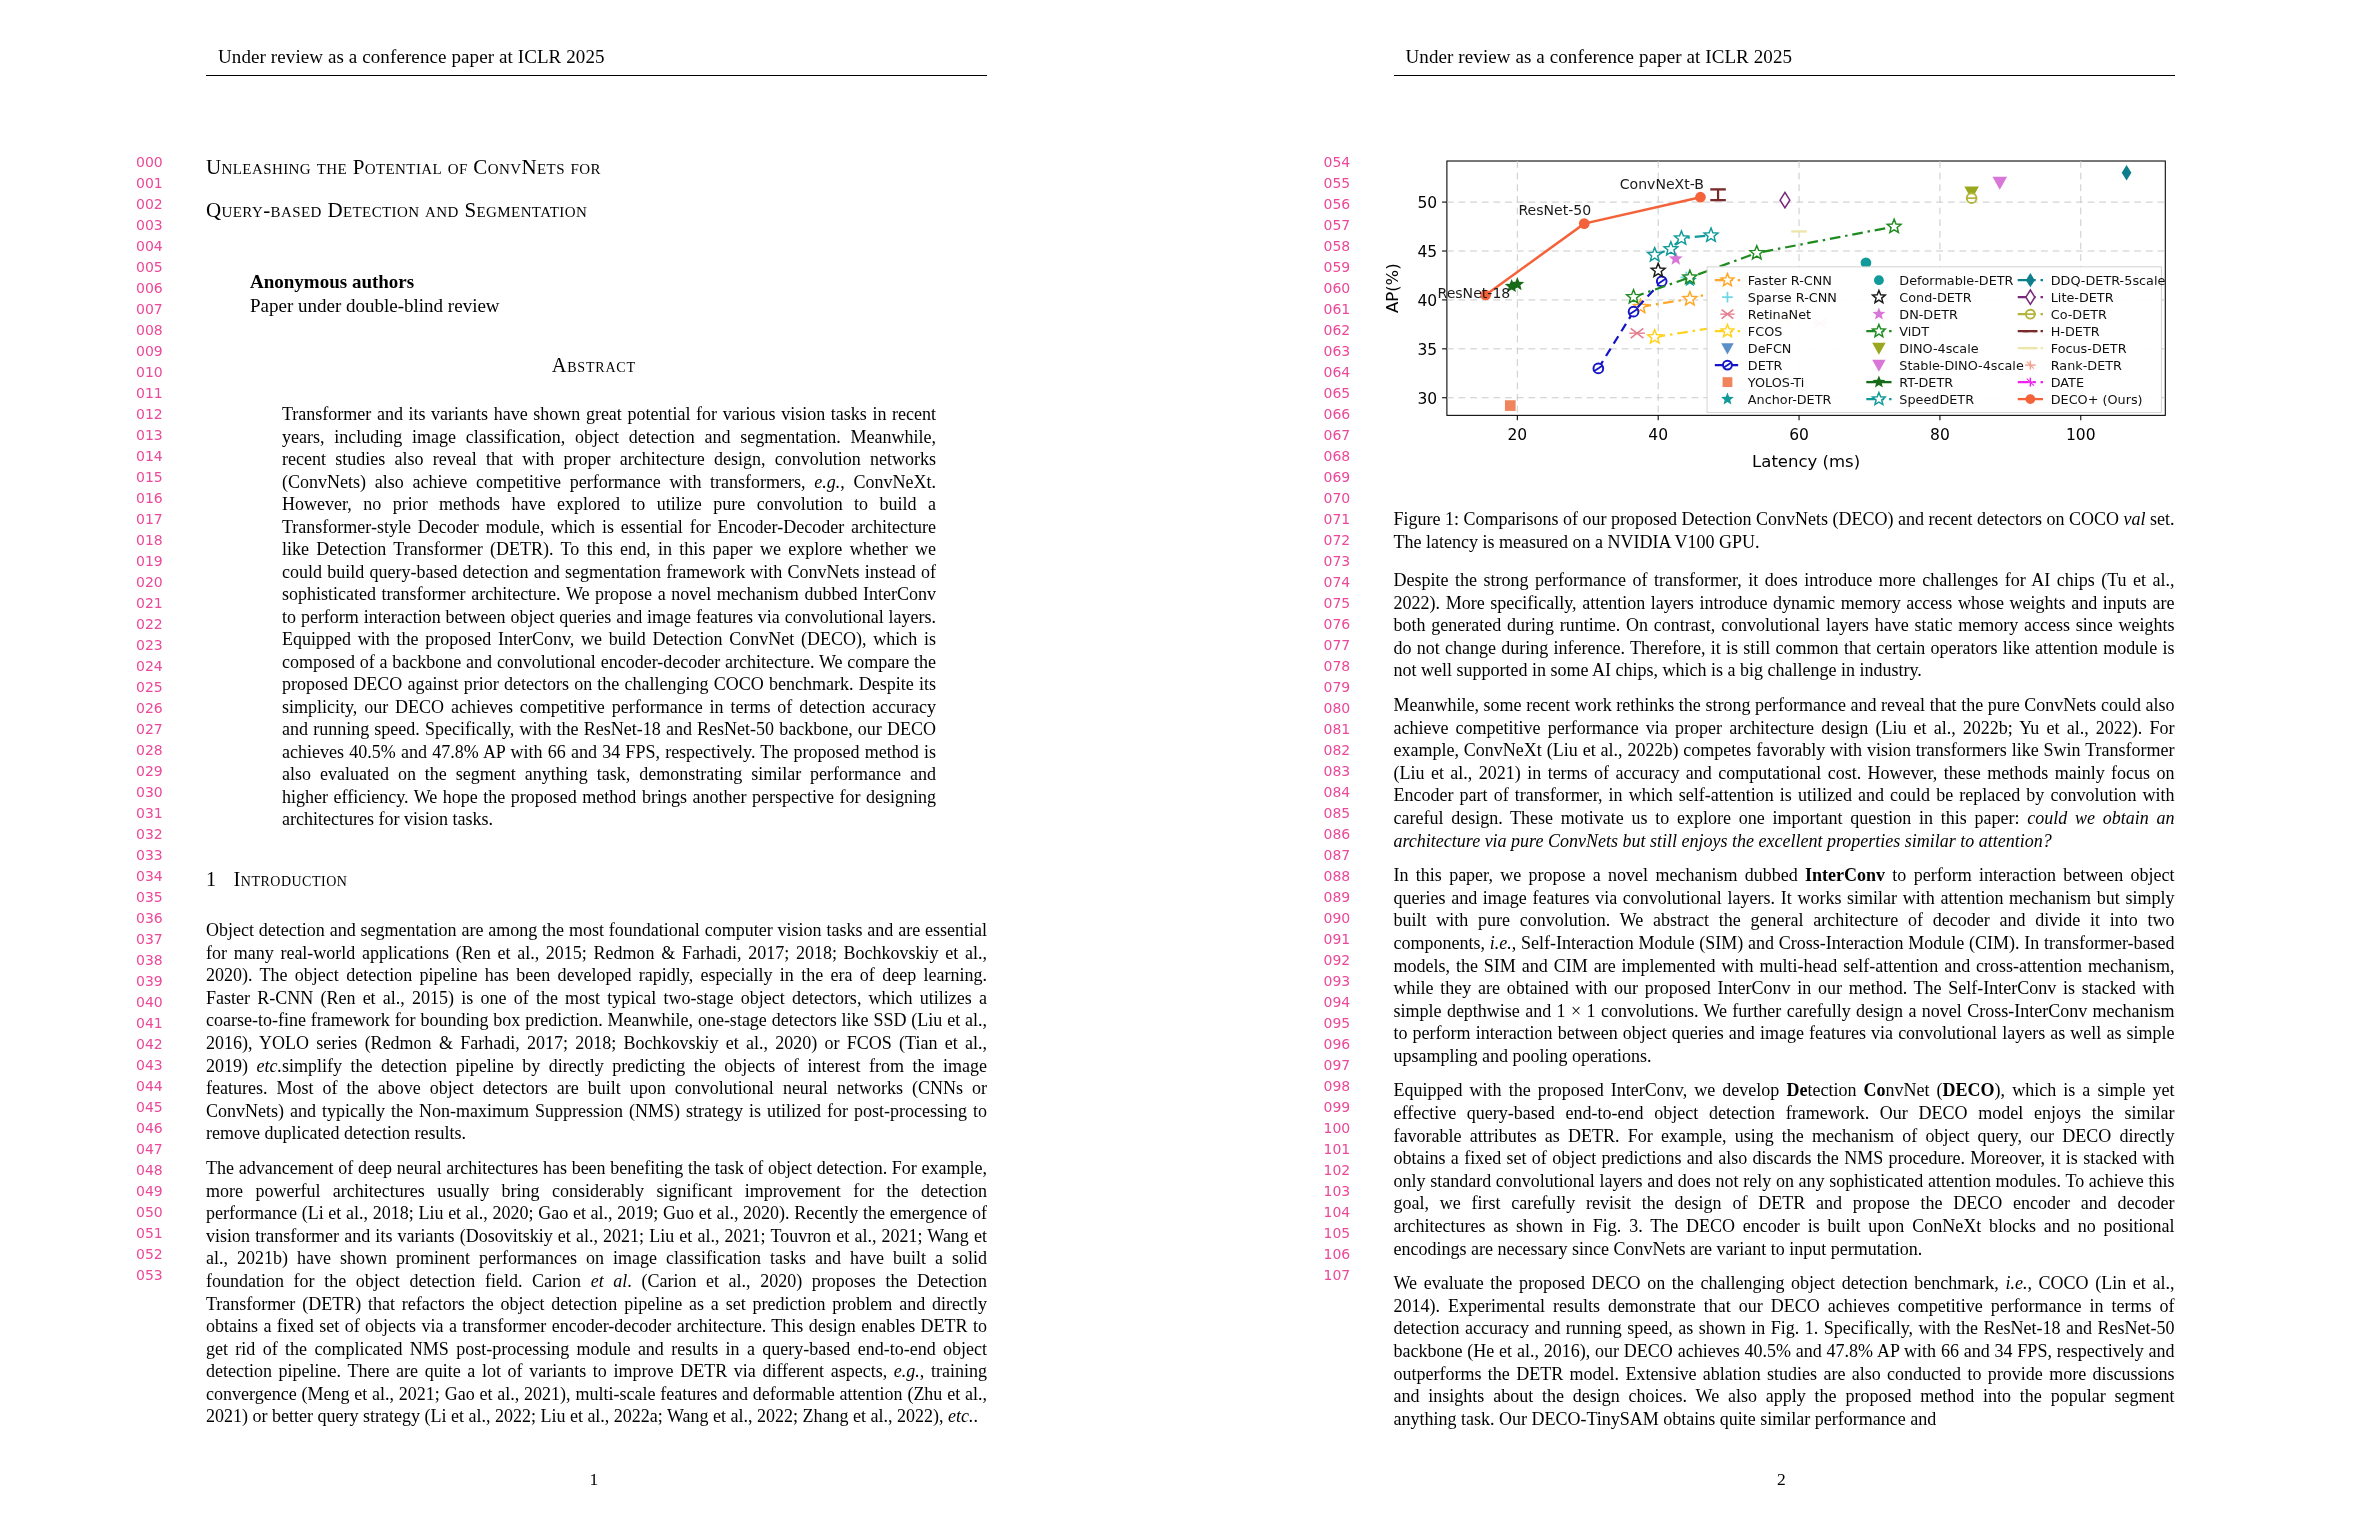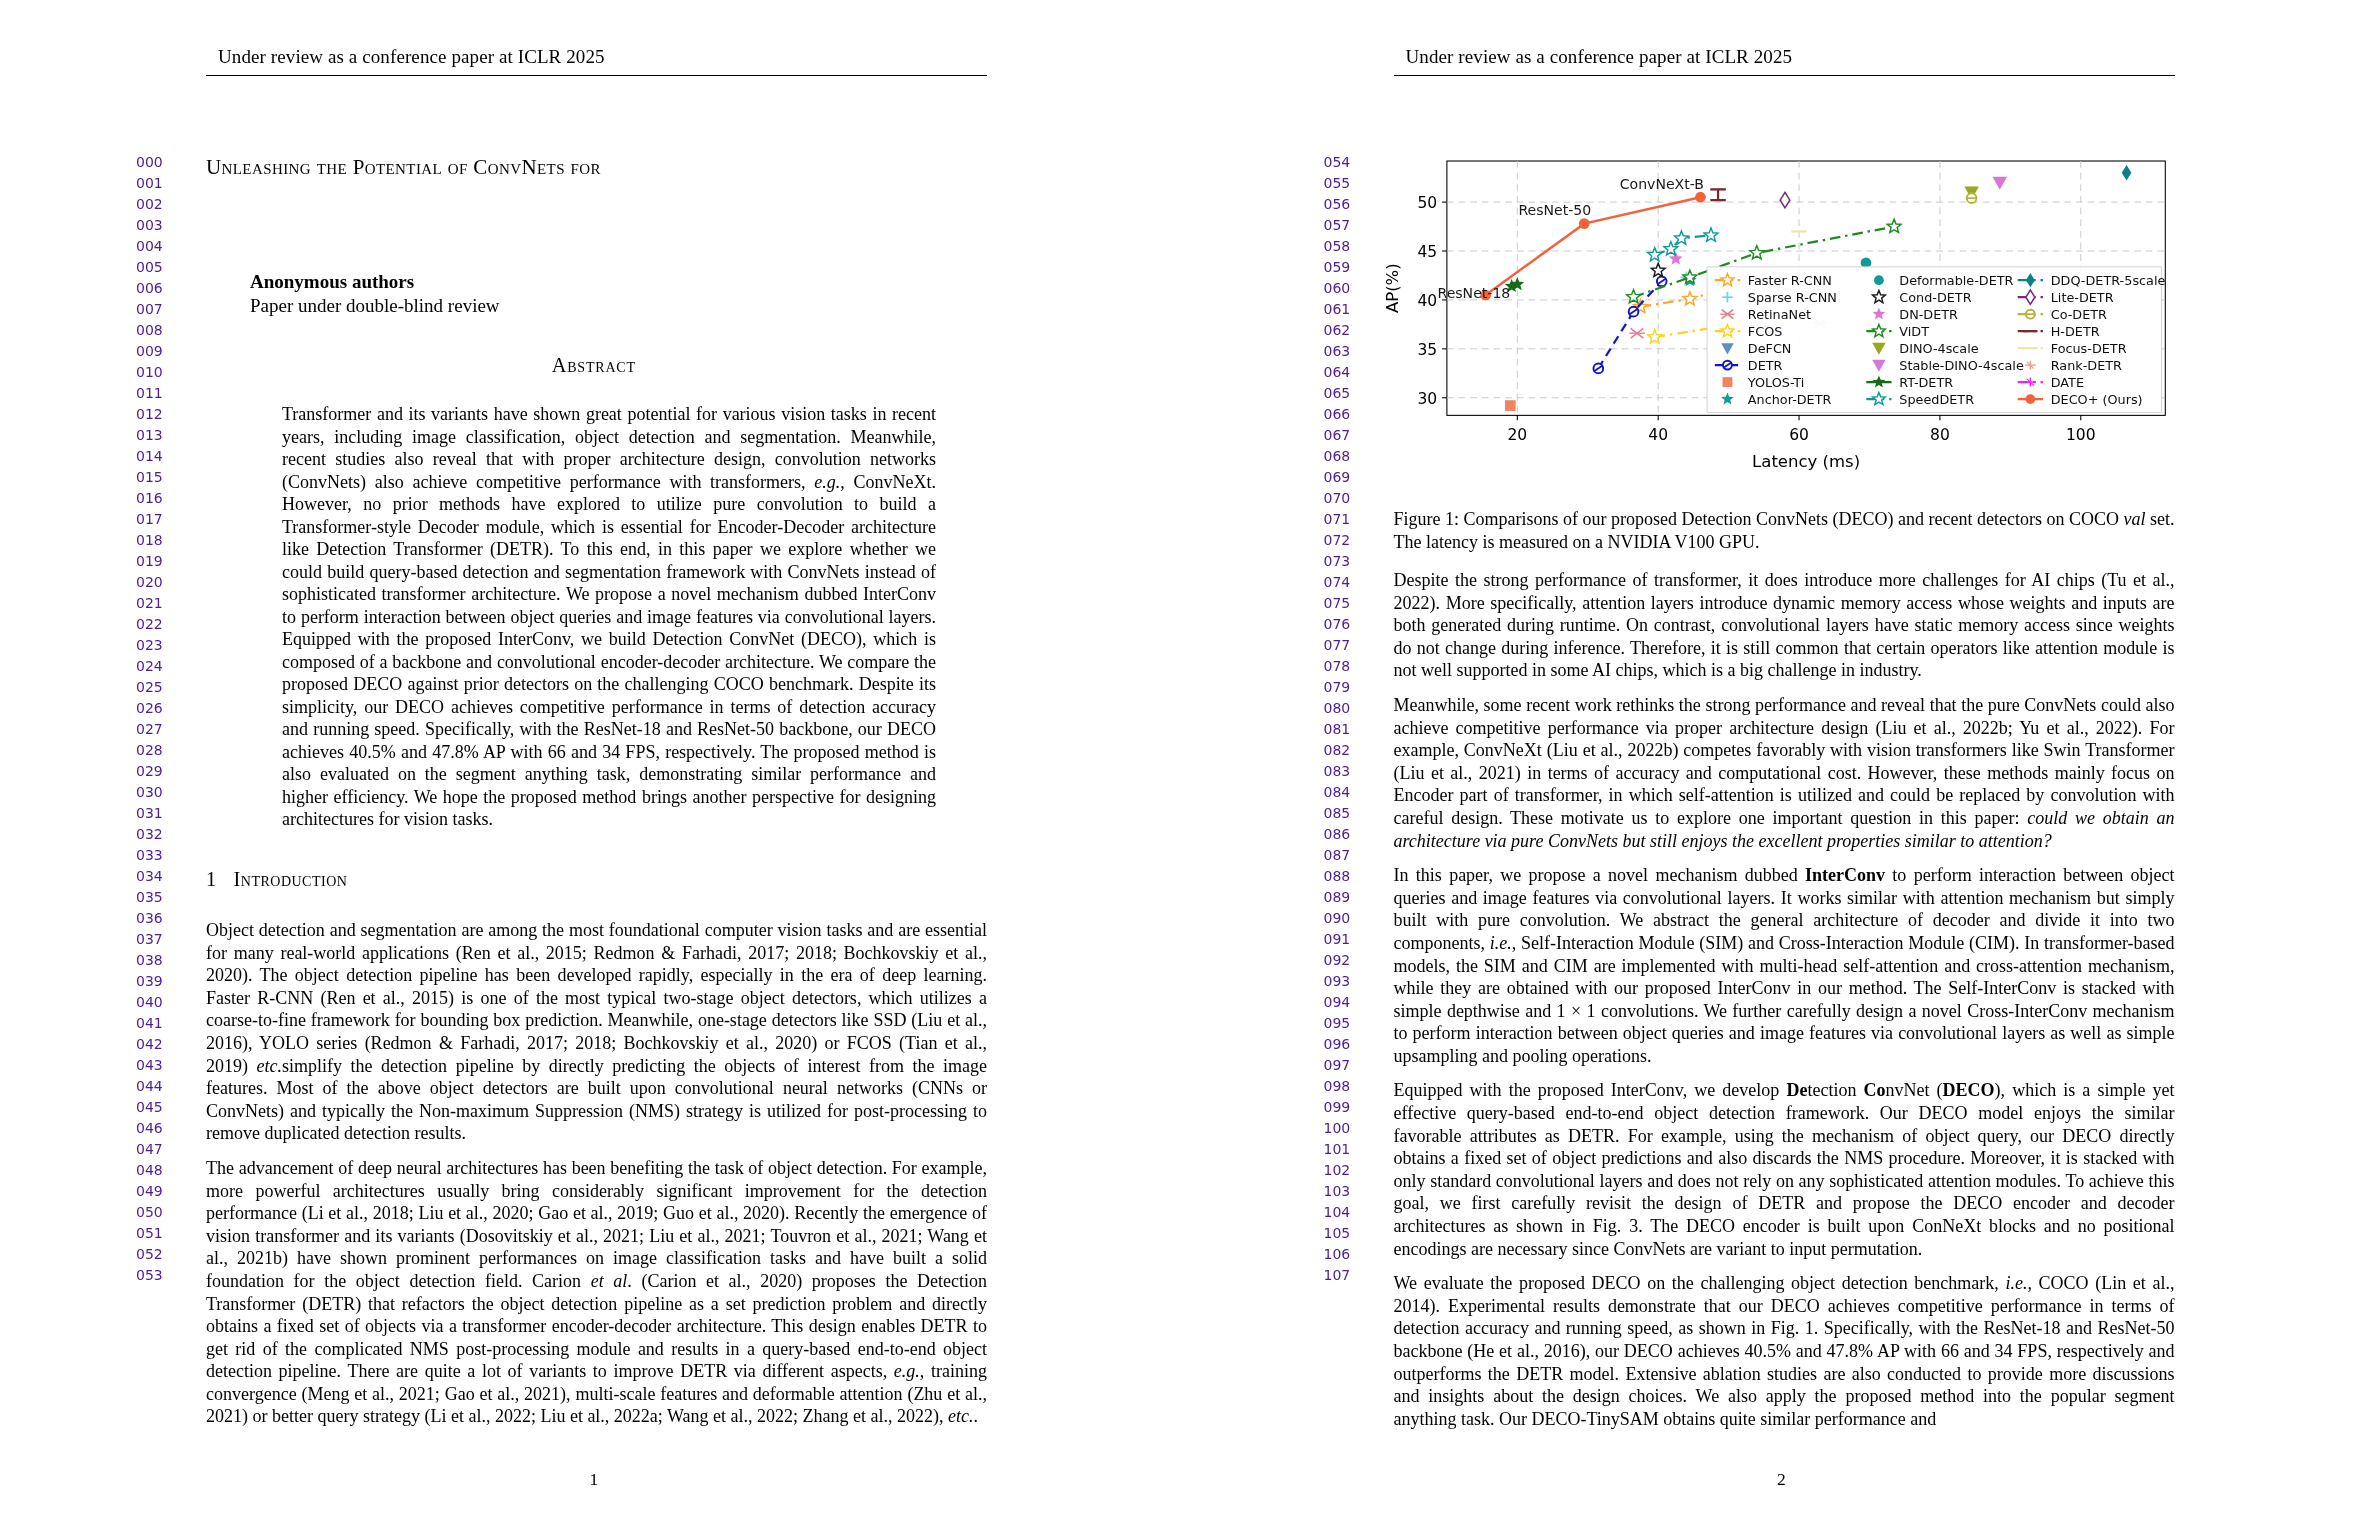--- a/index.html
+++ b/index.html
@@ -12,21 +12,21 @@
   }
   .spread{position:relative;width:2375px;height:1537px;display:flex;}
   .page{position:relative;width:1188px;height:1537px;box-sizing:border-box;}
 
   
   .runhead{position:absolute;font-size:19px;letter-spacing:0.1px;margin-left:12px;}
   .rule{position:absolute;height:1px;background:#000;}
 
   
   .linenums{position:absolute;font-family:"DejaVu Sans",sans-serif;font-size:14px;
-            color:#4c1d95;line-height:21px;text-align:left;user-select:none;}
+            color:#ec4899;line-height:21px;text-align:left;user-select:none;}
 
   
   .title{position:absolute;font-size:21px;line-height:43px;
          font-variant:small-caps;letter-spacing:0.4px;}
   .title .l2{display:block;}
 
   .authors{position:absolute;font-size:19px;line-height:24px;}
   .authors b{font-weight:bold;}
 
   .abshead{position:absolute;font-size:20.4px;font-variant:small-caps;letter-spacing:0.8px;
@@ -112,20 +112,21 @@
         <div>048</div>
         <div>049</div>
         <div>050</div>
         <div>051</div>
         <div>052</div>
         <div>053</div>
       </div>
 
     <div class="title" style="left:206px;top:146px;width:786px;">
       <span class="l2">Unleashing the Potential of ConvNets for</span>
+      <span class="l2">Query-based Detection and Segmentation</span>
     </div>
 
     <div class="authors" style="left:250px;top:270px;width:679px;">
       <b>Anonymous authors</b><br>
       <span>Paper under double-blind review</span>
     </div>
 
     <div class="abshead" style="left:0;top:354px;">Abstract</div>
 
     <div class="abstract" style="left:282px;top:403px;width:654px;">

